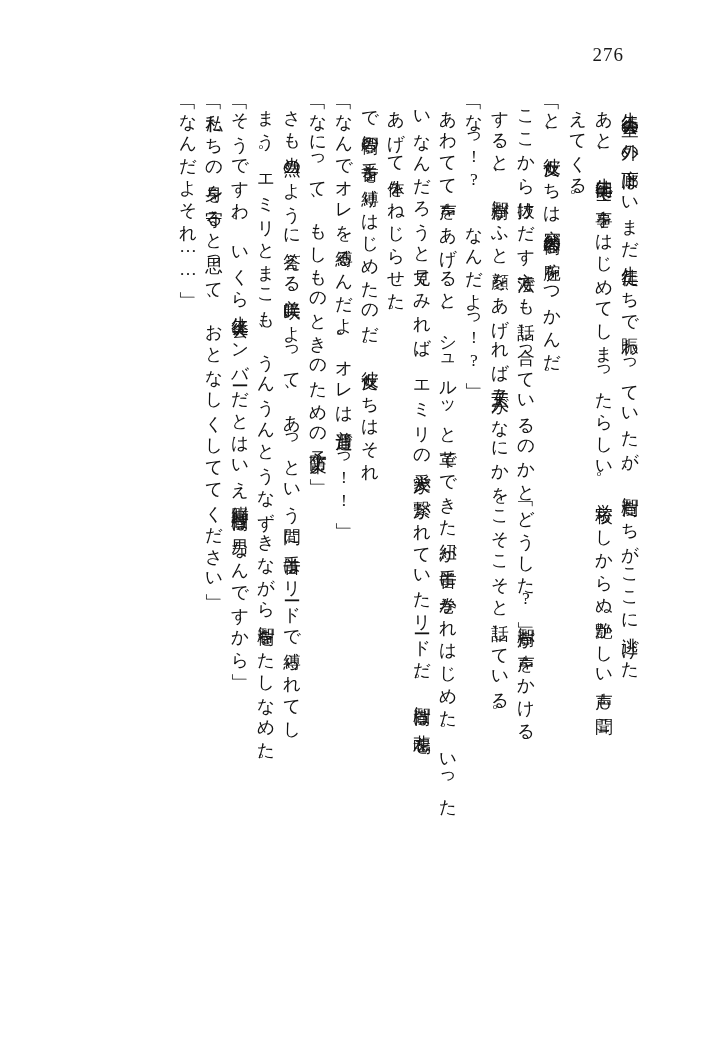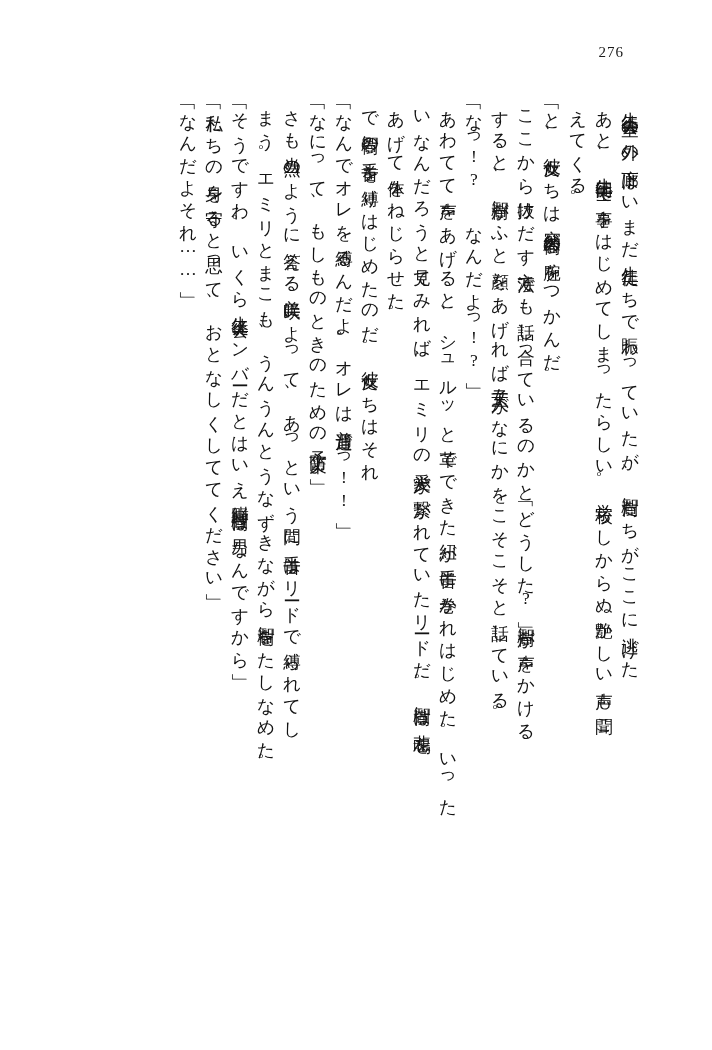--- a/index.html
+++ b/index.html
@@ -17,21 +17,21 @@
   .page {
     position: relative;
     width: 712px;
     height: 1050px;
     background: #ffffff;
   }
   .page-number {
     position: absolute;
     top: 44px;
     right: 88px;
-    font-size: 15px;
+    font-size: 19px;
     letter-spacing: 1px;
     color: #1a1a1a;
     font-family: "Liberation Serif", "DejaVu Serif", serif;
   }
   .text-body {
     position: absolute;
     top: 98px;
     left: 78px;
     width: 560px;
     height: 860px;

